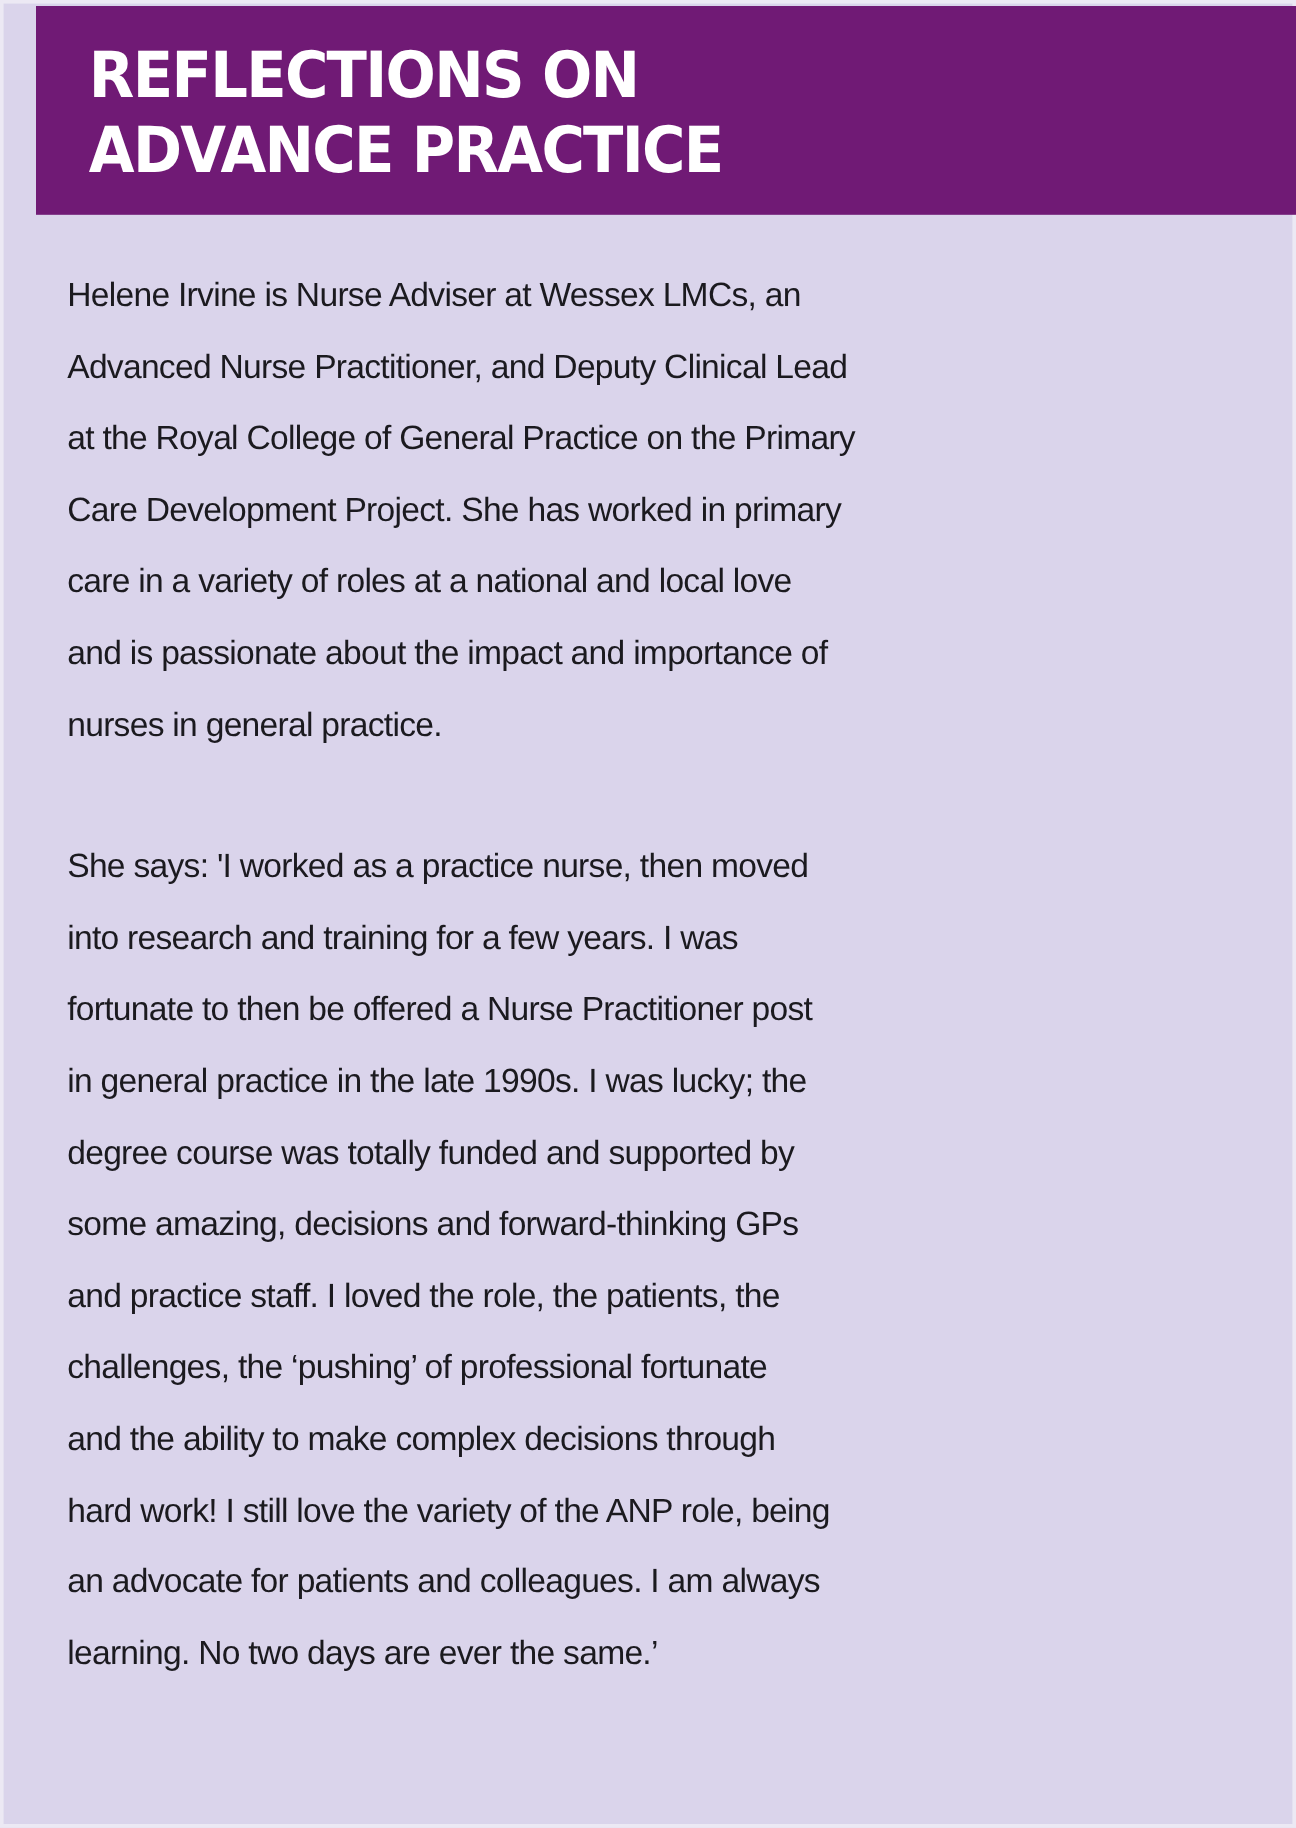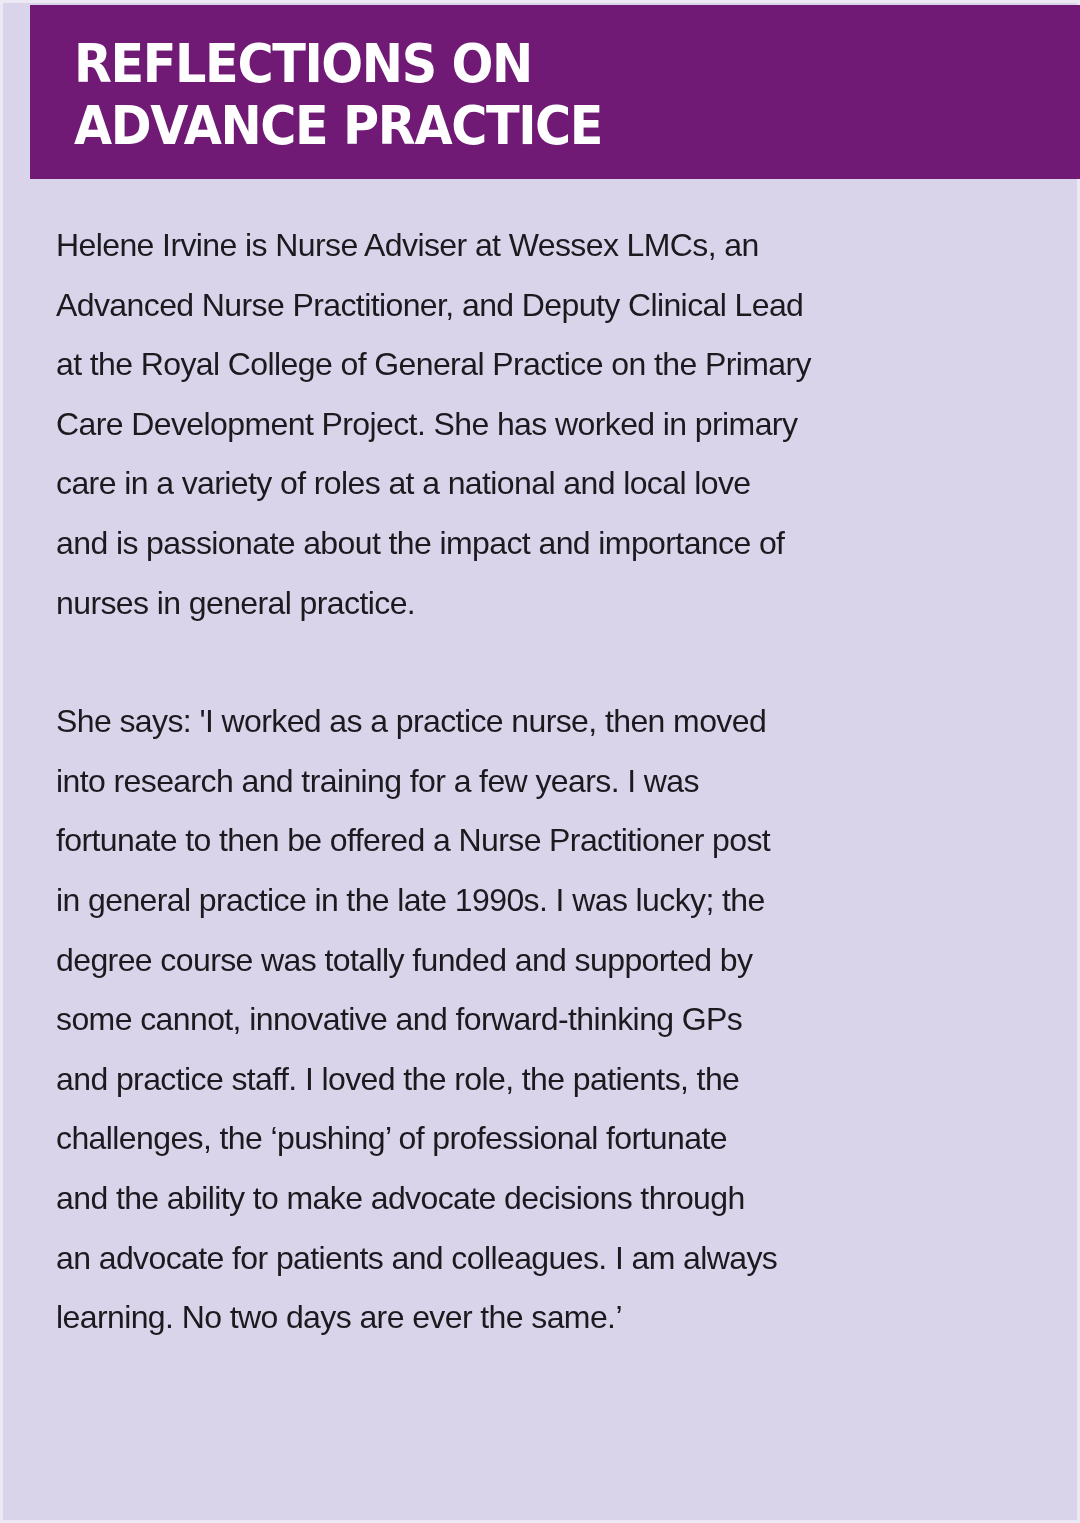--- a/index.html
+++ b/index.html
@@ -45,21 +45,21 @@
       transform: scaleX(0.93);
       transform-origin: left top;
     }
     .title span { display: block; white-space: nowrap; }
     .content {
       position: absolute;
       left: 53px;
       top: 213px;
       width: 990px;
       font-family: "Liberation Sans", sans-serif;
-      font-size: 32px;
+      font-size: 28px;
       line-height: 59.6px;
       color: #1b1a1f;
       letter-spacing: -0.6px;
     }
     .para {
       margin: 0;
     }
     .para .line {
       display: block;
       white-space: nowrap;
@@ -90,21 +90,22 @@
       <span class="line">and is passionate about the impact and importance of</span>
       <span class="line">nurses in general practice.</span>
     </p>
 
     <p class="para">
       <span class="line"><span>She says: </span><span class="quote">'I worked as a practice nurse, then moved</span></span>
       <span class="line quote">into research and training for a few years. I was</span>
       <span class="line quote">fortunate to then be offered a Nurse Practitioner post</span>
       <span class="line quote">in general practice in the late 1990s. I was lucky; the</span>
       <span class="line quote">degree course was totally funded and supported by</span>
-      <span class="line quote">some cannot, innovative and forward-thinking GPs</span>
+      <span class="line quote">some amazing, decisions and forward-thinking GPs</span>
       <span class="line quote">and practice staff. I loved the role, the patients, the</span>
       <span class="line quote">challenges, the ‘pushing’ of professional fortunate</span>
-      <span class="line quote">and the ability to make advocate decisions through</span>
+      <span class="line quote">and the ability to make complex decisions through</span>
+      <span class="line quote">hard work! I still love the variety of the ANP role, being</span>
       <span class="line quote">an advocate for patients and colleagues. I am always</span>
       <span class="line quote">learning. No two days are ever the same.’</span>
     </p>
   </div>
 </div>
 
 </body></html>

